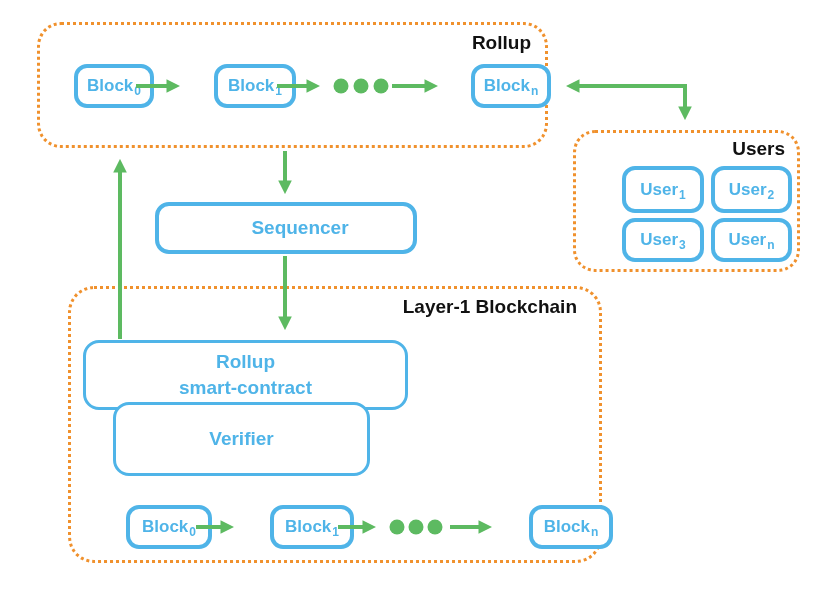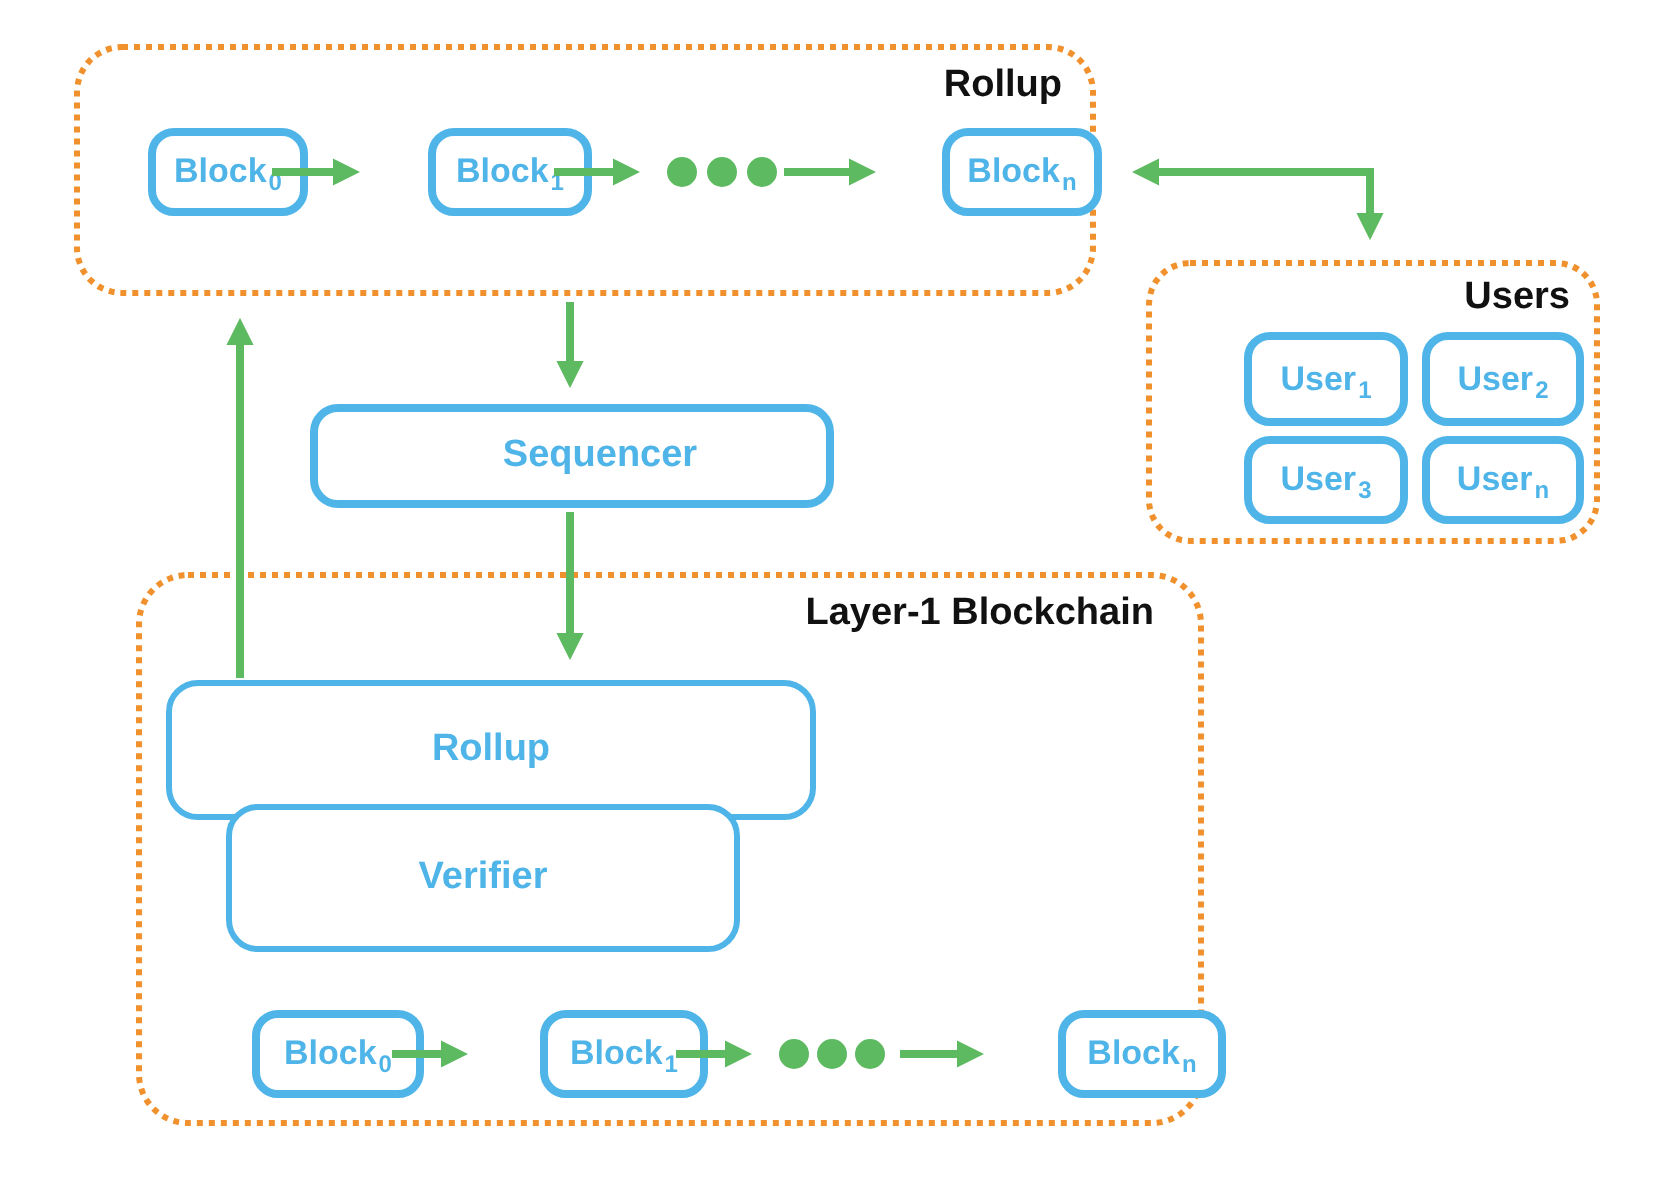--- a/index.html
+++ b/index.html
@@ -122,21 +122,21 @@
 
   <div class="panel seq" style="left:155px; top:202px; width:262px; height:52px;padding-left:28px;">
     <span>Sequencer</span>
   </div>
 
   <div class="dotted-container" style="left:68px; top:286px; width:534px; height:277px;">
     <div class="container-title" style="right:22px; top:7px;">Layer-1 Blockchain</div>
   </div>
 
   <div class="panel" style="left:83px; top:340px; width:325px; height:70px; z-index:2;">
-    <span><span>Rollup</span><br></span>
+    <span><span>Rollup</span><br><span>smart-contract</span></span>
   </div>
   <div class="panel" style="left:113px; top:402px; width:257px; height:74px; z-index:3;">
     <span>Verifier</span>
   </div>
 
   <div class="bluebox" style="left:102px; top:505px; width:86px; height:44px;">
     <span>Block</span>
       <span class="sub">0</span>
   </div>
   <div class="bluebox" style="left:246px; top:505px; width:84px; height:44px;">

